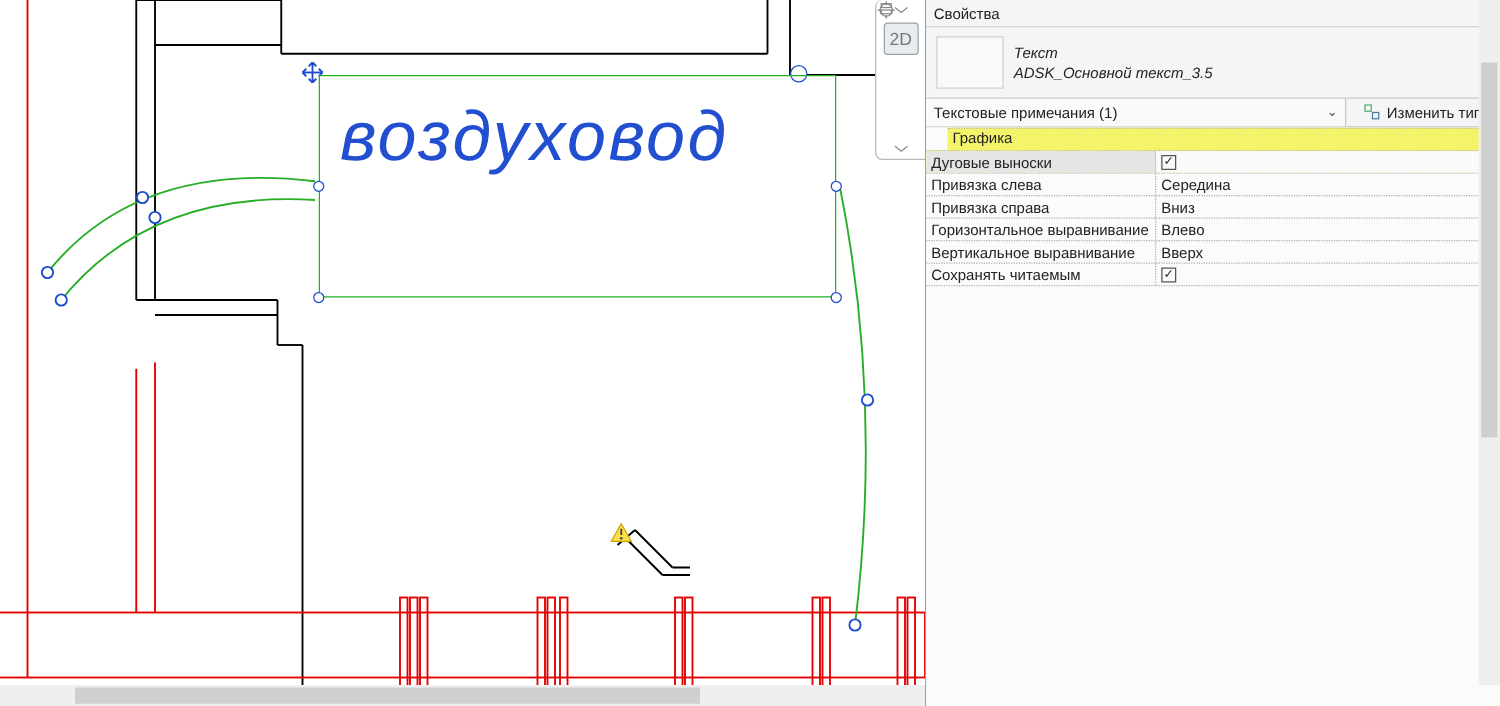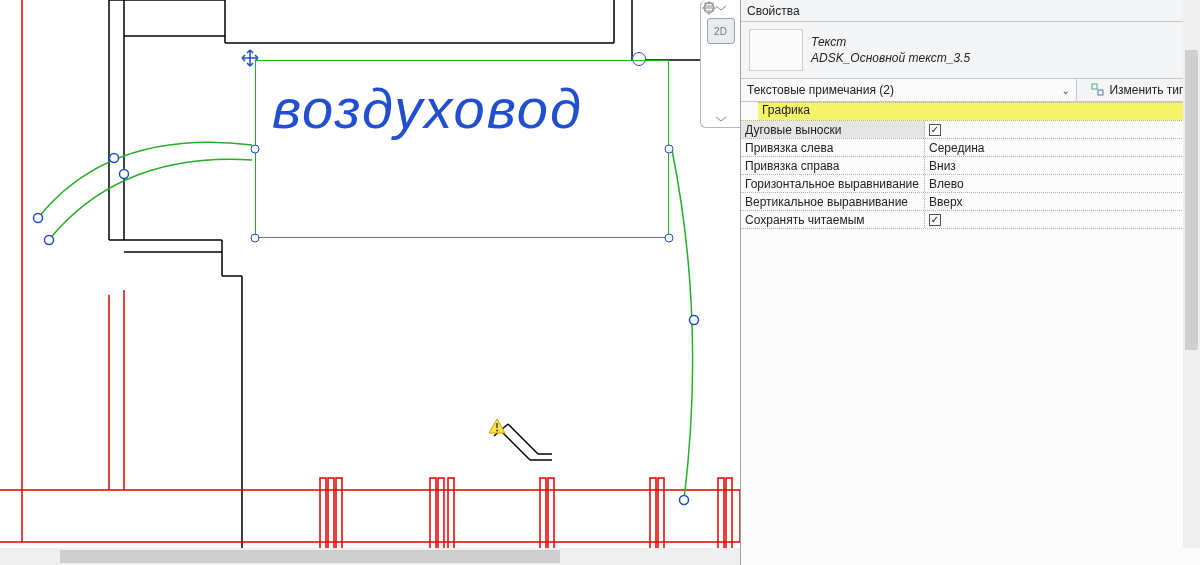--- a/index.html
+++ b/index.html
@@ -2,21 +2,21 @@
 <html><head>
 <meta charset="utf-8">
 <style>
   * { margin:0; padding:0; box-sizing:border-box; font-family:"Segoe UI",Tahoma,sans-serif; }
   body { width:1200px; height:565px; background:#fff; display:flex; position:relative; overflow:hidden; }
   .canvas { position:relative; flex:0 0 740px; height:565px; background:#fff; }
   .canvas svg { position:absolute; inset:0; }
   .viewcube { position:absolute; top:0; right:0; width:40px; height:128px; background:#fff; border:1px solid #b7b7b7; border-right:none; border-top:none; border-top-left-radius:6px; border-bottom-left-radius:6px; display:flex; flex-direction:column; align-items:center; padding:4px 0; gap:6px;}
   .vc-arrow { width:28px; height:10px; display:flex; justify-content:center; }
   .vc-arrow svg { position:static; }
-  .vc-item { width:28px; height:40px; color:#777; font-size:10px; display:flex; align-items:center; justify-content:center; border:1px solid transparent; }
+  .vc-item { width:28px; height:40px; color:#777; font-size:14px; display:flex; align-items:center; justify-content:center; border:1px solid transparent; }
   .vc-item.active { background:#e8ecef; border:1px solid #9aa2a8; border-radius:3px; }
   .text-box { position:absolute; left:255px; top:60px; width:414px; height:178px; border:1px solid #26ae26;font-style:italic; }
   .text-box .line { color:#214fd0; font-family:Arial,sans-serif; font-size:56px; line-height:1; letter-spacing:2px; padding-left:16px; }
   .text-box .line1 { padding-top:20px; }
   .text-box .line2 { padding-top:14px; }
   .move-handle { position:absolute; left:240px; top:48px; width:20px; height:20px; }
   .rot-handle { position:absolute; left:632px; top:52px; width:14px; height:14px; border:1.5px solid #1c4dd0; border-radius:50%; background:#fff; }
   .grip { position:absolute; width:9px; height:9px; background:#fff; border:1.5px solid #1c4dd0; border-radius:50%; transform:translate(-50%,-50%); }
   .warn { position:absolute; left:488px; top:418px; width:18px; height:16px; }
   .scroll { position:absolute; background:#efefef; }
@@ -193,21 +193,21 @@
   </div>
   <div class="r-type">
     <div class="r-thumb"></div>
     <div class="r-type-txt">
       <div>Текст</div>
       <div>ADSK_Основной текст_3.5</div>
     </div>
   </div>
   <div class="r-selrow">
     <div class="r-seldrop">
-      <span>Текстовые примечания (2)</span>
+      <span>Текстовые примечания (1)</span>
       <span class="chev">⌄</span>
     </div>
     <div class="r-edit">
       <span class="r-edit-ico"><svg width="14" height="14">
             <rect x="1" y="1" width="5" height="5" stroke="#5a7" fill="none"></rect>
             <rect x="7" y="7" width="5" height="5" stroke="#57a" fill="none"></rect>
           </svg></span>
       <span>Изменить тип</span>
     </div>
   </div>

